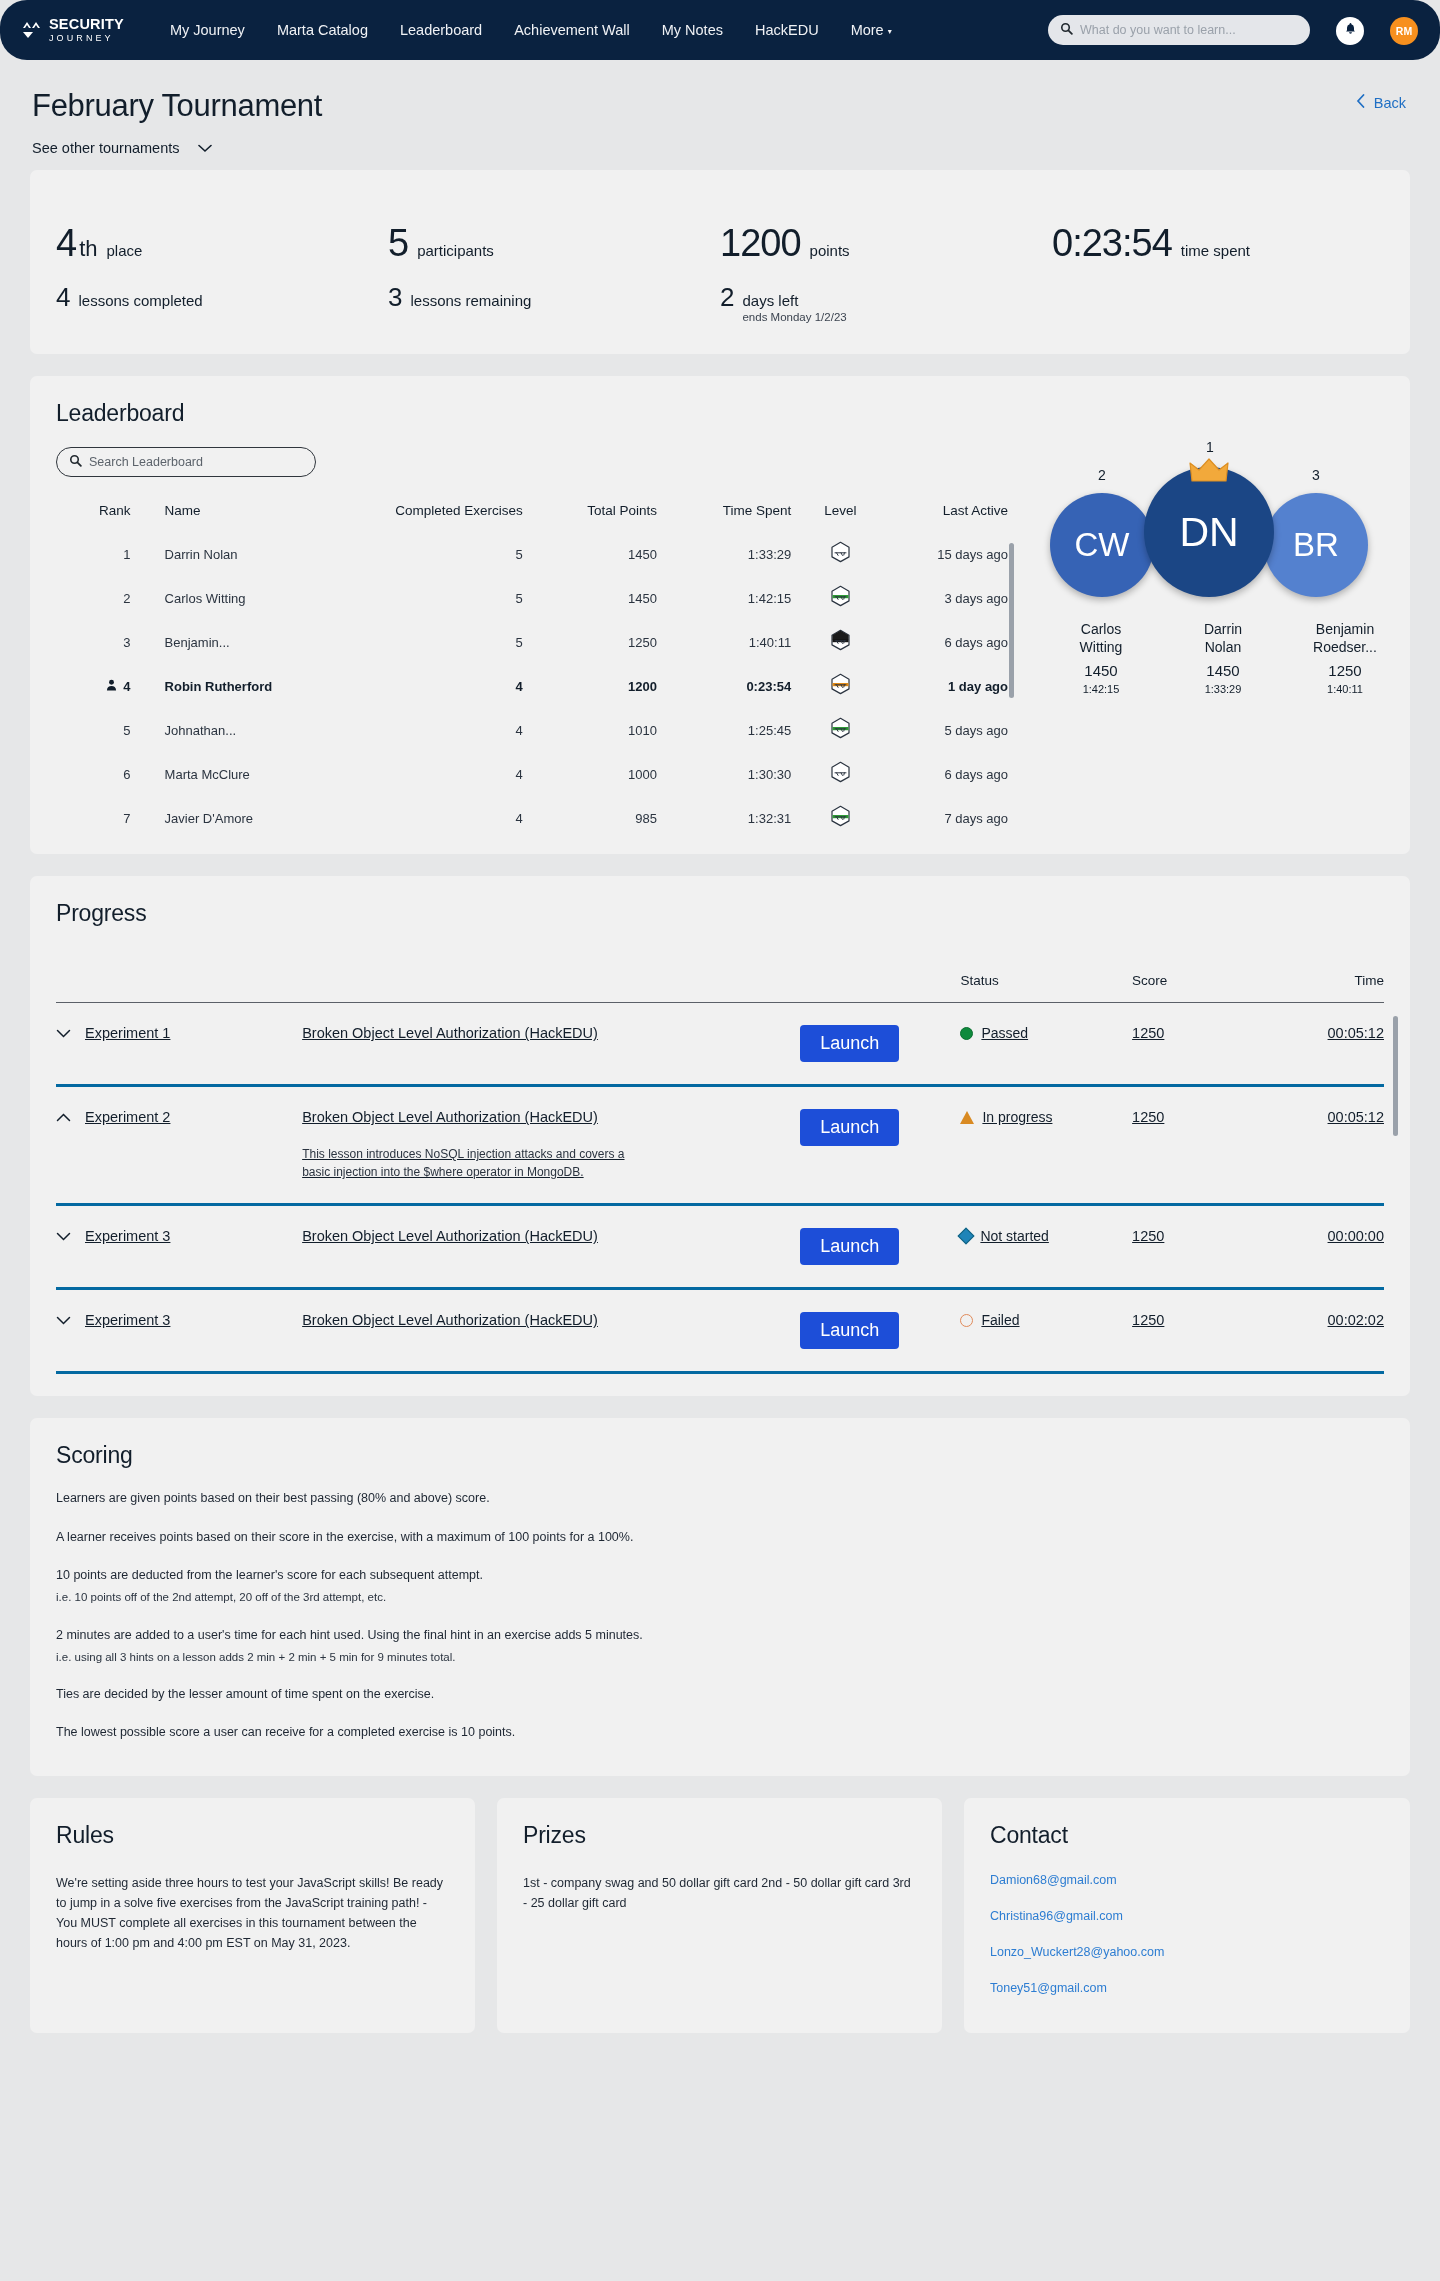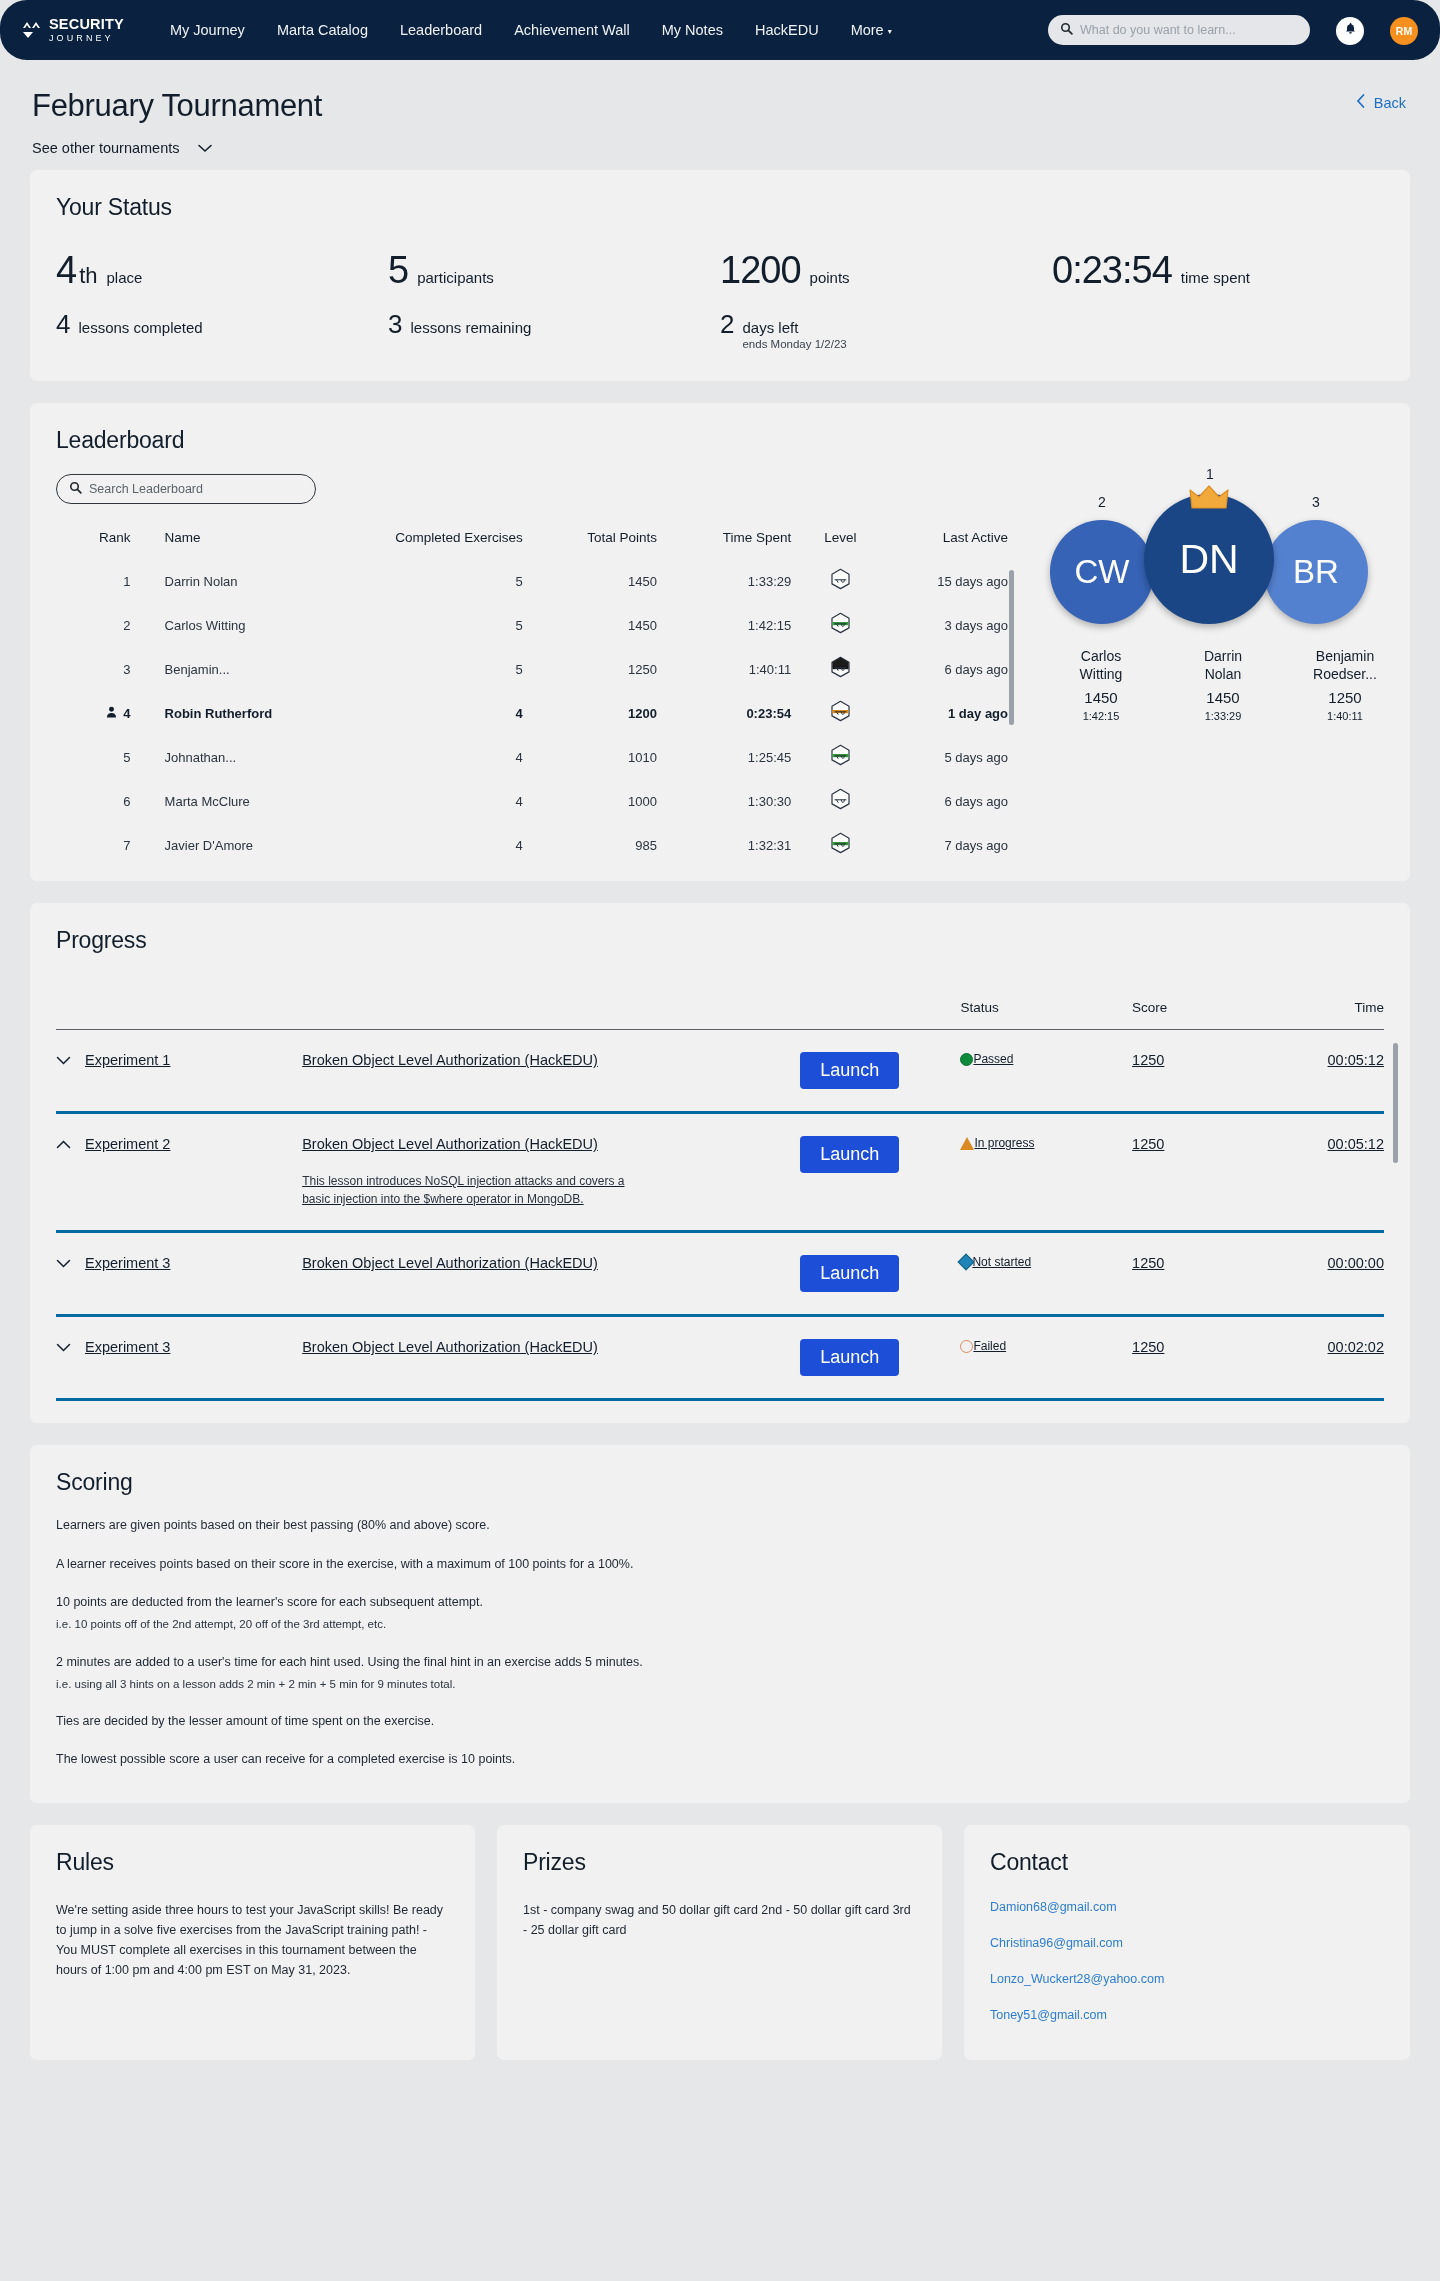--- a/index.html
+++ b/index.html
@@ -164,21 +164,21 @@
   table.pr tbody tr { border-bottom: 3px solid #0369a1; text-decoration: underline; }
   table.pr td { padding: 22px 0; font-size: 14.5px; vertical-align: top; }
   .exp-cell { display: flex; align-items: flex-start; gap: 14px; cursor: pointer; }
   .chev { font-size: 13px; line-height: 1.35; color: #121e2b; }
   .desc { font-size: 12px; line-height: 1.5; color: #2b3440; margin-top: 20px; max-width: 335px; }
   .btn-launch {
     background: #1d4ed8; color: #fff; border: none; border-radius: 4px;
     font-family: "Liberation Sans", sans-serif; font-size: 18px;
     padding: 8px 20px; cursor: pointer;
   }
-  .status-cell { display: flex; align-items: center; font-size: 12px; text-align: right; }
+  .status-cell { display: flex; align-items: center; gap: 8px; font-size: 14px; text-align: right; }
   .dot-circle { width: 13px; height: 13px; border-radius: 50%; background: #0f8a3d; border: 1px solid #0b6f30; }
   .tri {
     width: 0; height: 0; border-left: 7px solid transparent; border-right: 7px solid transparent;
     border-bottom: 13px solid #d98a22;
   }
   .diamond { width: 12px; height: 12px; background: #1f84b8; transform: rotate(45deg); border: 1px solid #12617f; }
   .ring { width: 13px; height: 13px; border-radius: 50%; border: 1.6px solid #e08a5a; }
   .pr-scroll { position: absolute; right: 12px; top: 140px; width: 5px; height: 120px; background: #9aa1aa; border-radius: 3px; }
 
   
@@ -262,21 +262,20 @@
       <span>
         <svg width="9" height="14" viewBox="0 0 9 14">
             <path d="M7.5 1 L2 7 L7.5 13" fill="none" stroke="#1f6fc4" stroke-width="1.7" stroke-linecap="round"></path>
           </svg>
       </span>
       <span>Back</span>
     </div>
   </div>
 
   <div class="card status-card">
-    <div class="card-title">Your Status</div>
     <div class="status-grid">
 
       <div class="stat">
         <span class="big">4</span>
         <span class="suffix-inline">th</span>
         <span class="lbl">place</span>
       </div>
 
       <div class="stat">
         <span class="big">5</span>

